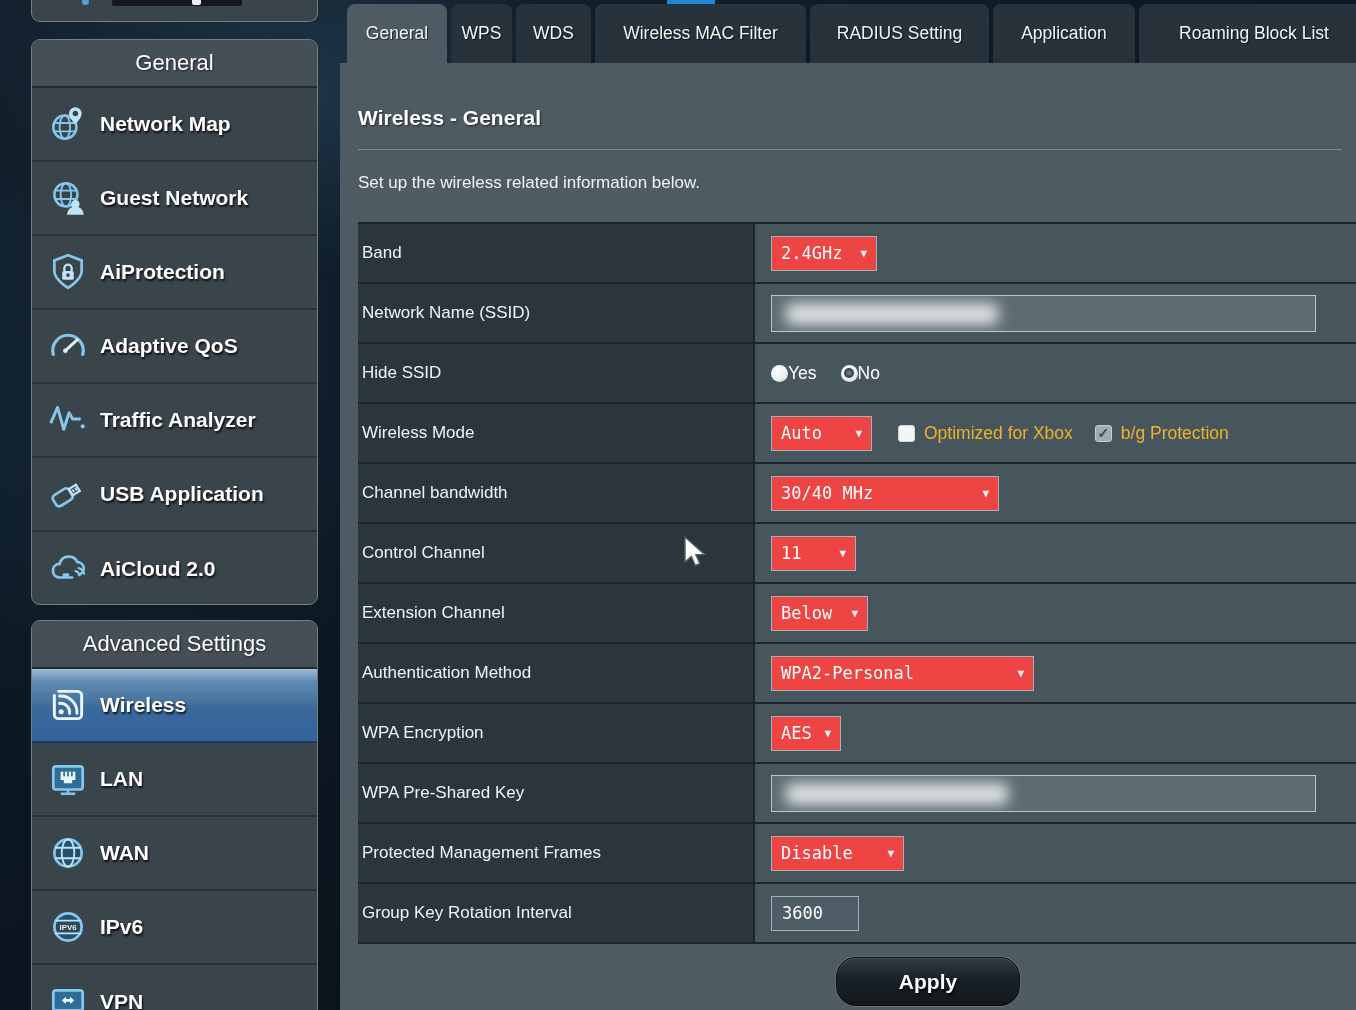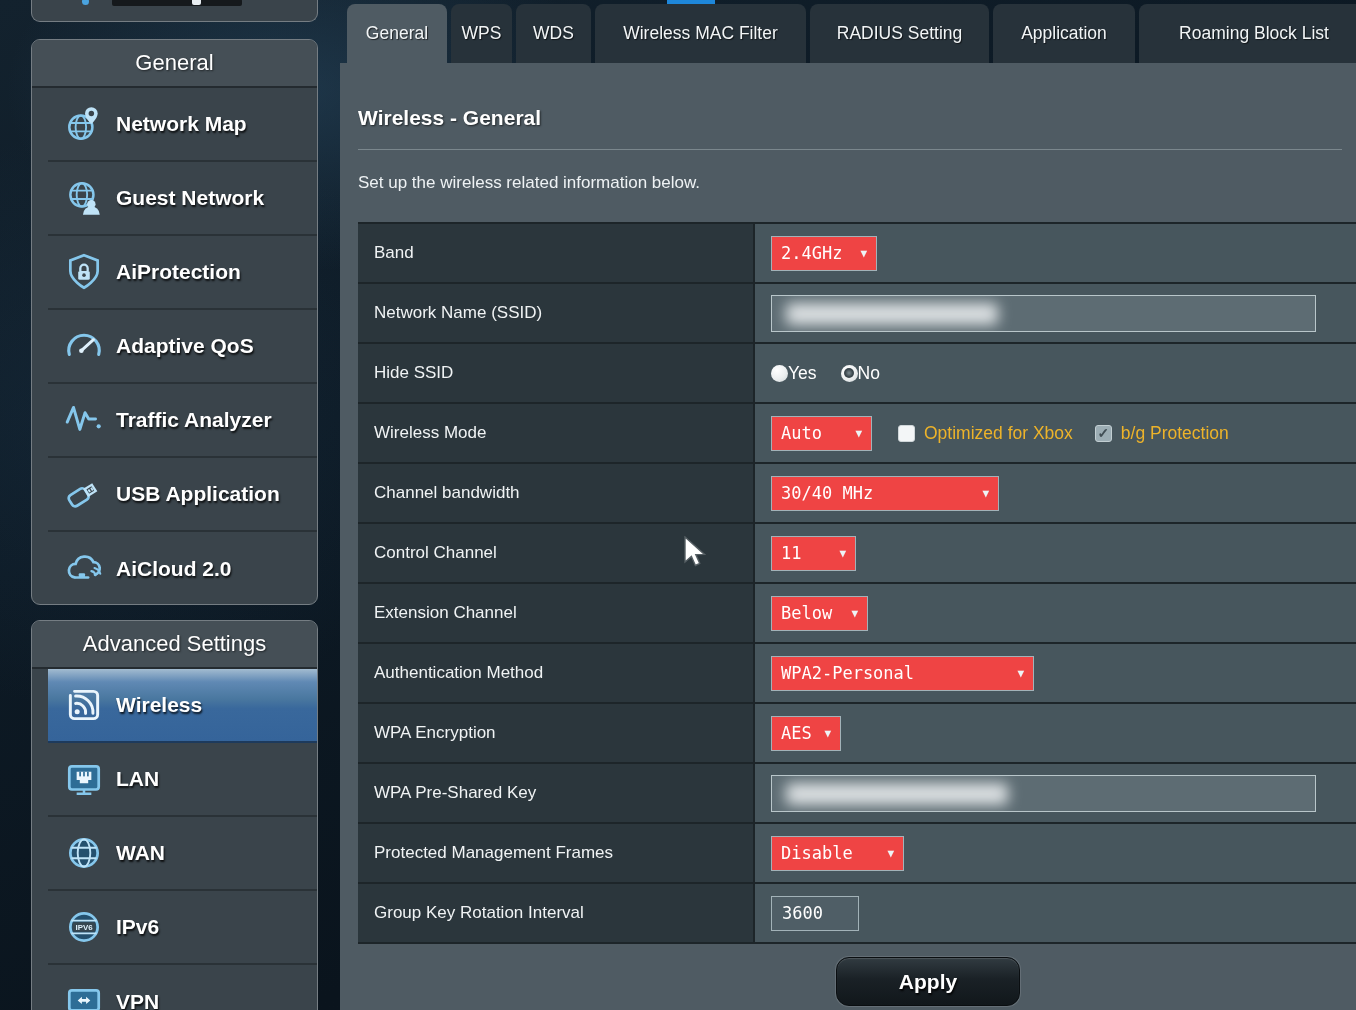--- a/index.html
+++ b/index.html
@@ -27,21 +27,21 @@
   .panel-advanced { top:620px; height:418px; }
 
   .panel-header {
     height:48px; display:flex; align-items:center; justify-content:center;
     background:#454f56; color:#ffffff; font-size:22px;
     border-bottom:2px solid #242b30; border-radius:8px 8px 0 0;
     text-shadow:1px 1px 2px rgba(0,0,0,.55);
   }
   .side-item {
     height:74px; display:flex; align-items:center;
-    border-bottom:2px solid #2a3237; background:transparent; cursor:pointer;margin-left:16px;
+    border-bottom:2px solid #2a3237; background:transparent; cursor:pointer;
   }
   .side-item:last-child { border-bottom:none; }
   .side-item .icon { width:46px; margin-left:13px; display:flex; align-items:center; justify-content:center; }
   .side-item .lbl {
     margin-left:9px; color:#ffffff; font-size:21px; font-weight:bold;
     text-shadow:1px 2px 2px rgba(0,0,0,.8);
   }
   .side-item.selected {
     background:linear-gradient(180deg,#a2bbd0 0%, #6089b4 18%, #49779f 42%, #39689c 55%, #35649a 100%);
     border-bottom:2px solid #1d3a5c;
@@ -65,21 +65,21 @@
     position:absolute; left:18px; top:43px; color:#ffffff; font-size:21px; font-weight:bold;
     text-shadow:1px 1px 2px rgba(0,0,0,.6);
   }
   .title-divider { position:absolute; left:18px; top:86px; right:14px; height:1px; background:#7b878d; }
   .subtitle { position:absolute; left:18px; top:110px; color:#eef2f4; font-size:17px; }
 
   .form-table { position:absolute; left:18px; top:159px; width:998px; border-top:2px solid #1d2529; }
   .frow { display:flex; height:60px; border-bottom:2px solid #1d2529; }
   .fcell-label {
     width:397px; background:#2b363c; border-right:2px solid #1d2529;
-    display:flex; align-items:center; padding-left:16px;
+    display:flex; align-items:center; padding-left:4px;
     color:#f0f3f4; font-size:17px;
   }
   .fcell-value {
     flex:1; background:#47565d; display:flex; align-items:center; padding-left:16px; gap:10px;
   }
 
   .sel {
     height:35px; background:#ef4444; border:1px solid #a2b2b8; color:#fff;
     font-family:"DejaVu Sans Mono", monospace; font-size:17px;
     display:flex; align-items:center; justify-content:space-between;
@@ -115,21 +115,21 @@
   .checkbox {
     width:17px; height:17px; border-radius:3px; background:#f3f6f7;
     border:1px solid #cfd6d9; flex:0 0 auto; cursor:pointer;
     display:flex; align-items:center; justify-content:center;
   }
   .checkbox.checked { background:#9cadb4; border-color:#c2ced2; color:#414e55; font-size:14px; font-weight:bold; }
   .cb-label { font-size:17.5px; margin-left:-1px; }
 
   .apply-btn {
     position:absolute; left:496px; top:894px; width:184px; height:49px;
-    border-radius:13px; border:1px solid #0a0e11;
+    border-radius:20px; border:1px solid #0a0e11;
     background:linear-gradient(180deg, #313b41 0%, #1a2126 45%, #11171b 100%);
     color:#fff; font-size:21px; font-weight:bold;
     display:flex; align-items:center; justify-content:center;
     text-shadow:1px 2px 2px rgba(0,0,0,.9);
     box-shadow:0 0 0 1px rgba(255,255,255,.12), inset 0 1px 1px rgba(255,255,255,.14);
     cursor:pointer;
   }
 
   .cursor { position:absolute; left:682px; top:536px; z-index:20; pointer-events:none; }
 </style>

